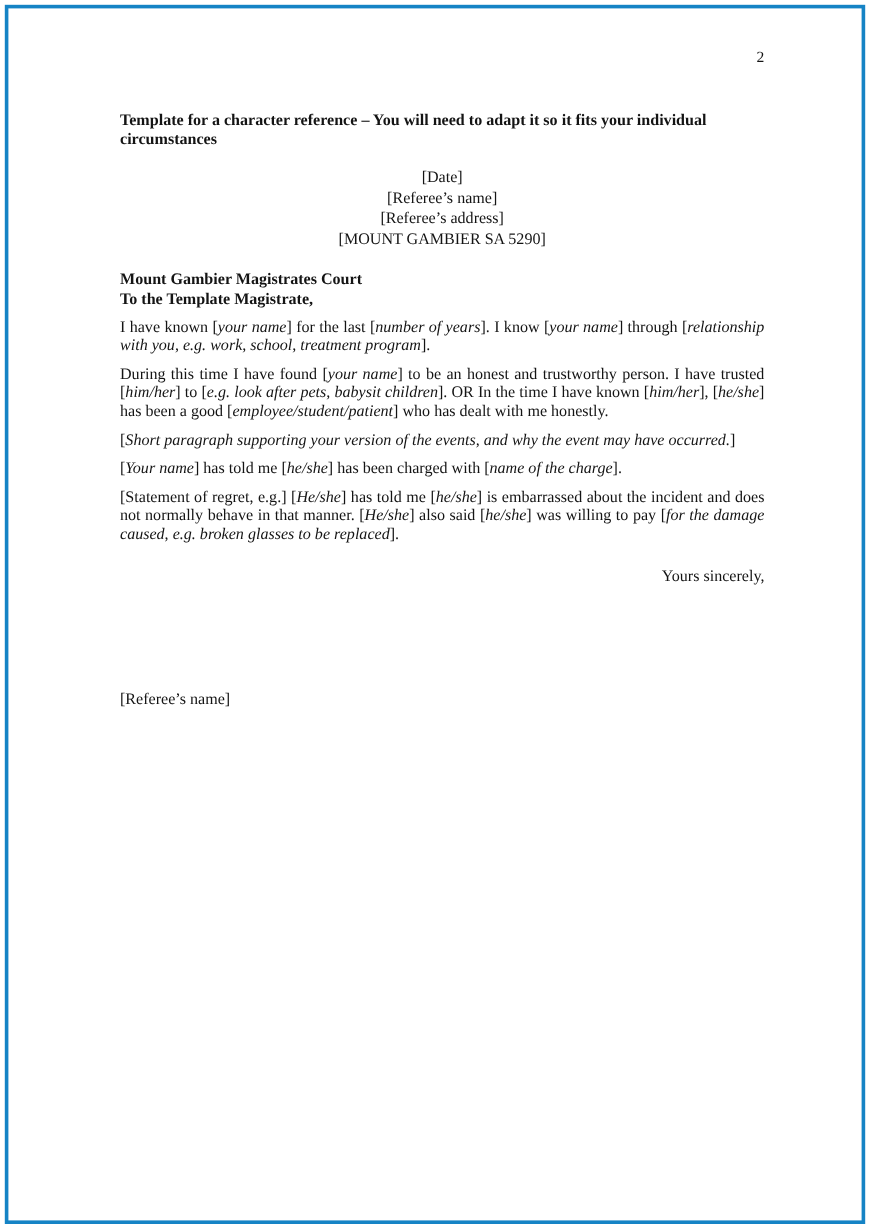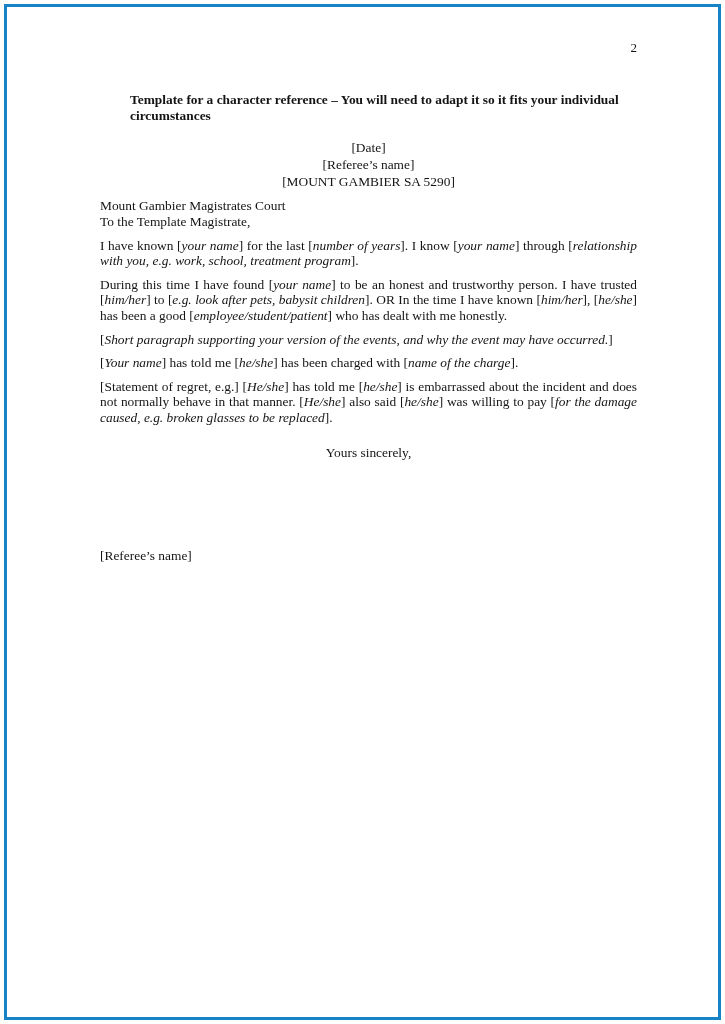--- a/index.html
+++ b/index.html
@@ -29,40 +29,40 @@
   .page-number {
     text-align: right;
     line-height: 15px;
     font-size: 13px;
   }
   .doc-title {
     margin-top: 37px;
     font-weight: bold;
     line-height: 15.8px;
     text-align: left;
-    margin-left: 30px;
   }
   .address-block {
     margin-top: 15px;
     text-align: center;
     line-height: 17px;
   }
   .recipient-block {
-    margin-top: 8px;
+    margin-top: 18px;
     line-height: 16px;
+    font-weight: bold;
   }
   .body-par {
     margin: 8px 0 0 0;
     line-height: 15.6px;
     text-align: justify;
   }
   .closing {
     margin: 19px 0 16px 0;
     line-height: 15.6px;
-    text-align: center;
+    text-align: right;
   }
   .signature {
     margin: 88px 0 0 0;
     line-height: 15.6px;
     text-align: left;
   }
   .it { font-style: italic; }
   .bd { font-weight: normal; }
 </style>
 </head>
@@ -72,20 +72,21 @@
   <div class="border-frame" style="border-color: rgb(21, 131, 197);"></div>
   <div class="content">
 
     <div class="page-number">2</div>
 
     <div class="doc-title">Template for a character reference – You will need to adapt it so it fits your individual circumstances</div>
 
     <div class="address-block">
       <div>[Date]</div>
       <div>[Referee’s name]</div>
+      <div>[Referee’s address]</div>
       <div>[MOUNT GAMBIER SA 5290]</div>
     </div>
 
     <div class="recipient-block">
       <div>Mount Gambier Magistrates Court</div>
       <div>To the Template Magistrate,</div>
     </div>
 
     <div>
         <p class="body-par"><span>I have known [</span><span class="it">your name</span><span>] for the last [</span><span class="it">number of years</span><span>]. I know [</span><span class="it">your name</span><span>] through [</span><span class="it">relationship with you, e.g. work, school, treatment program</span><span>].</span></p>

